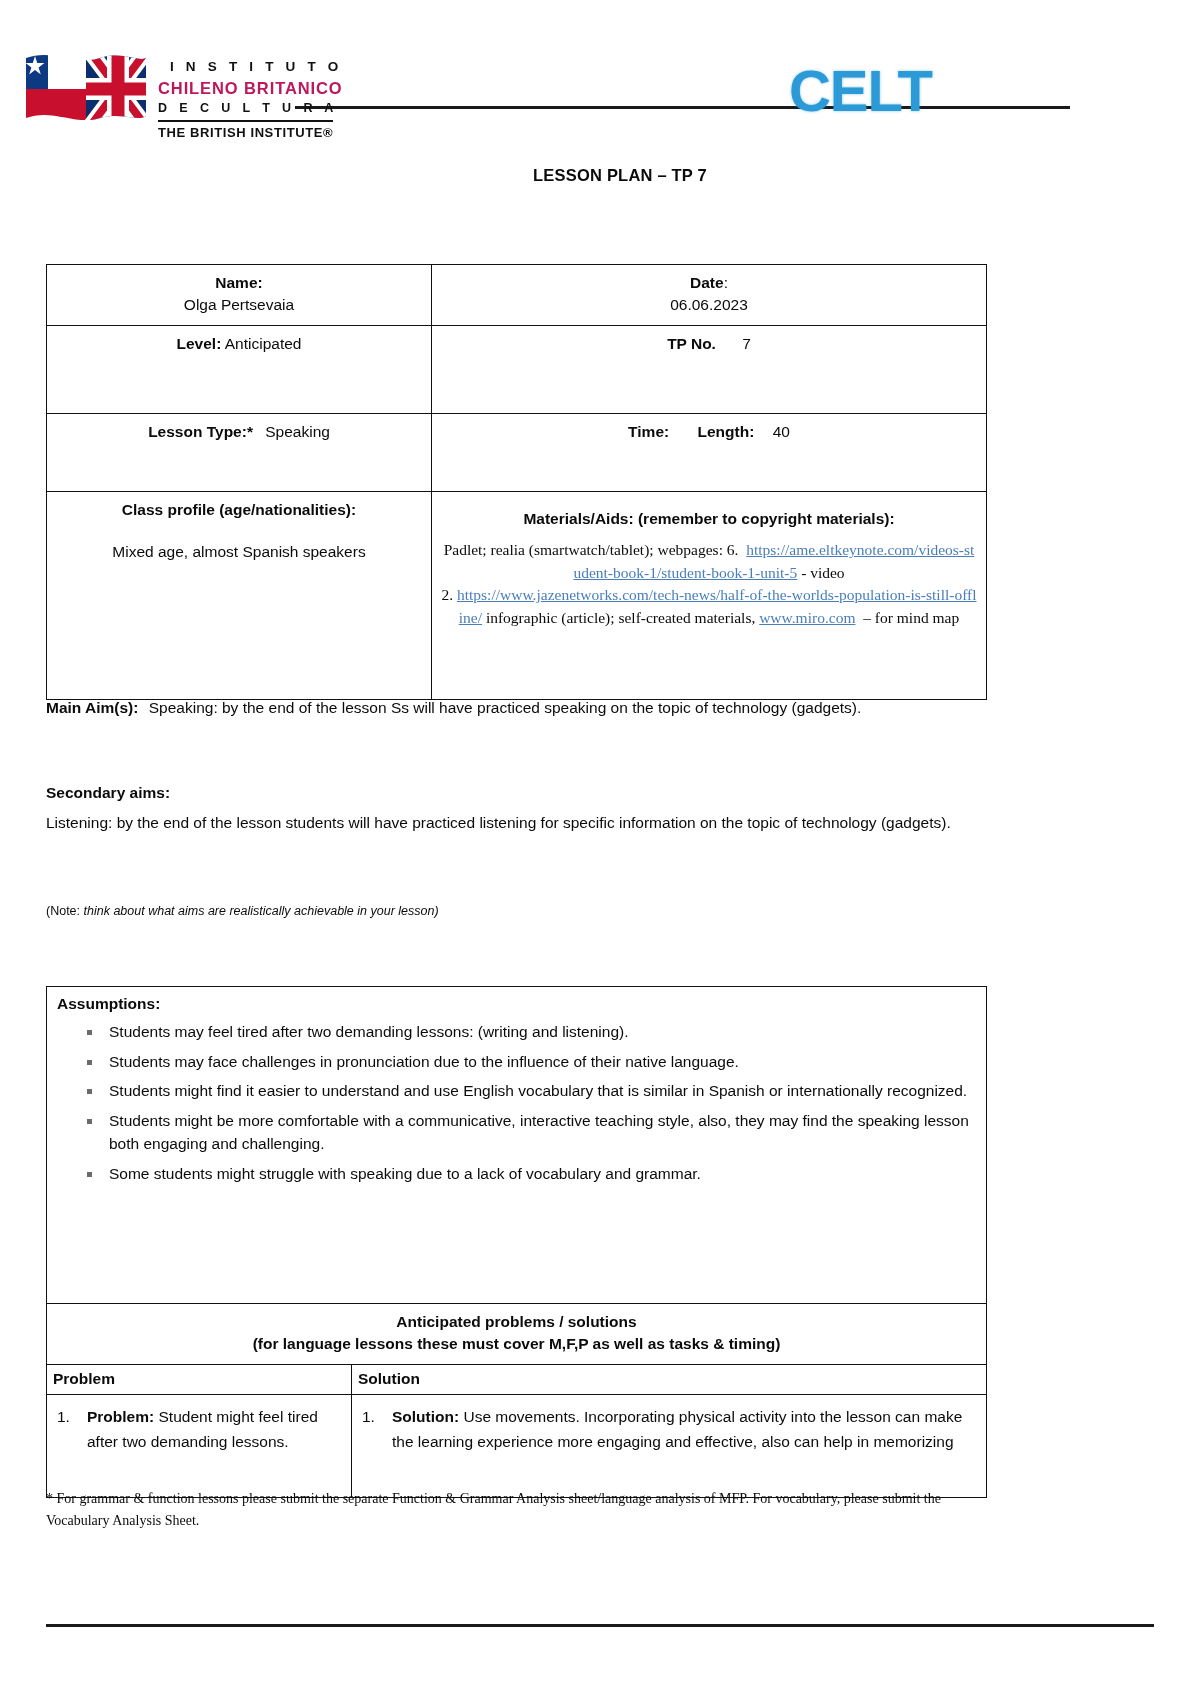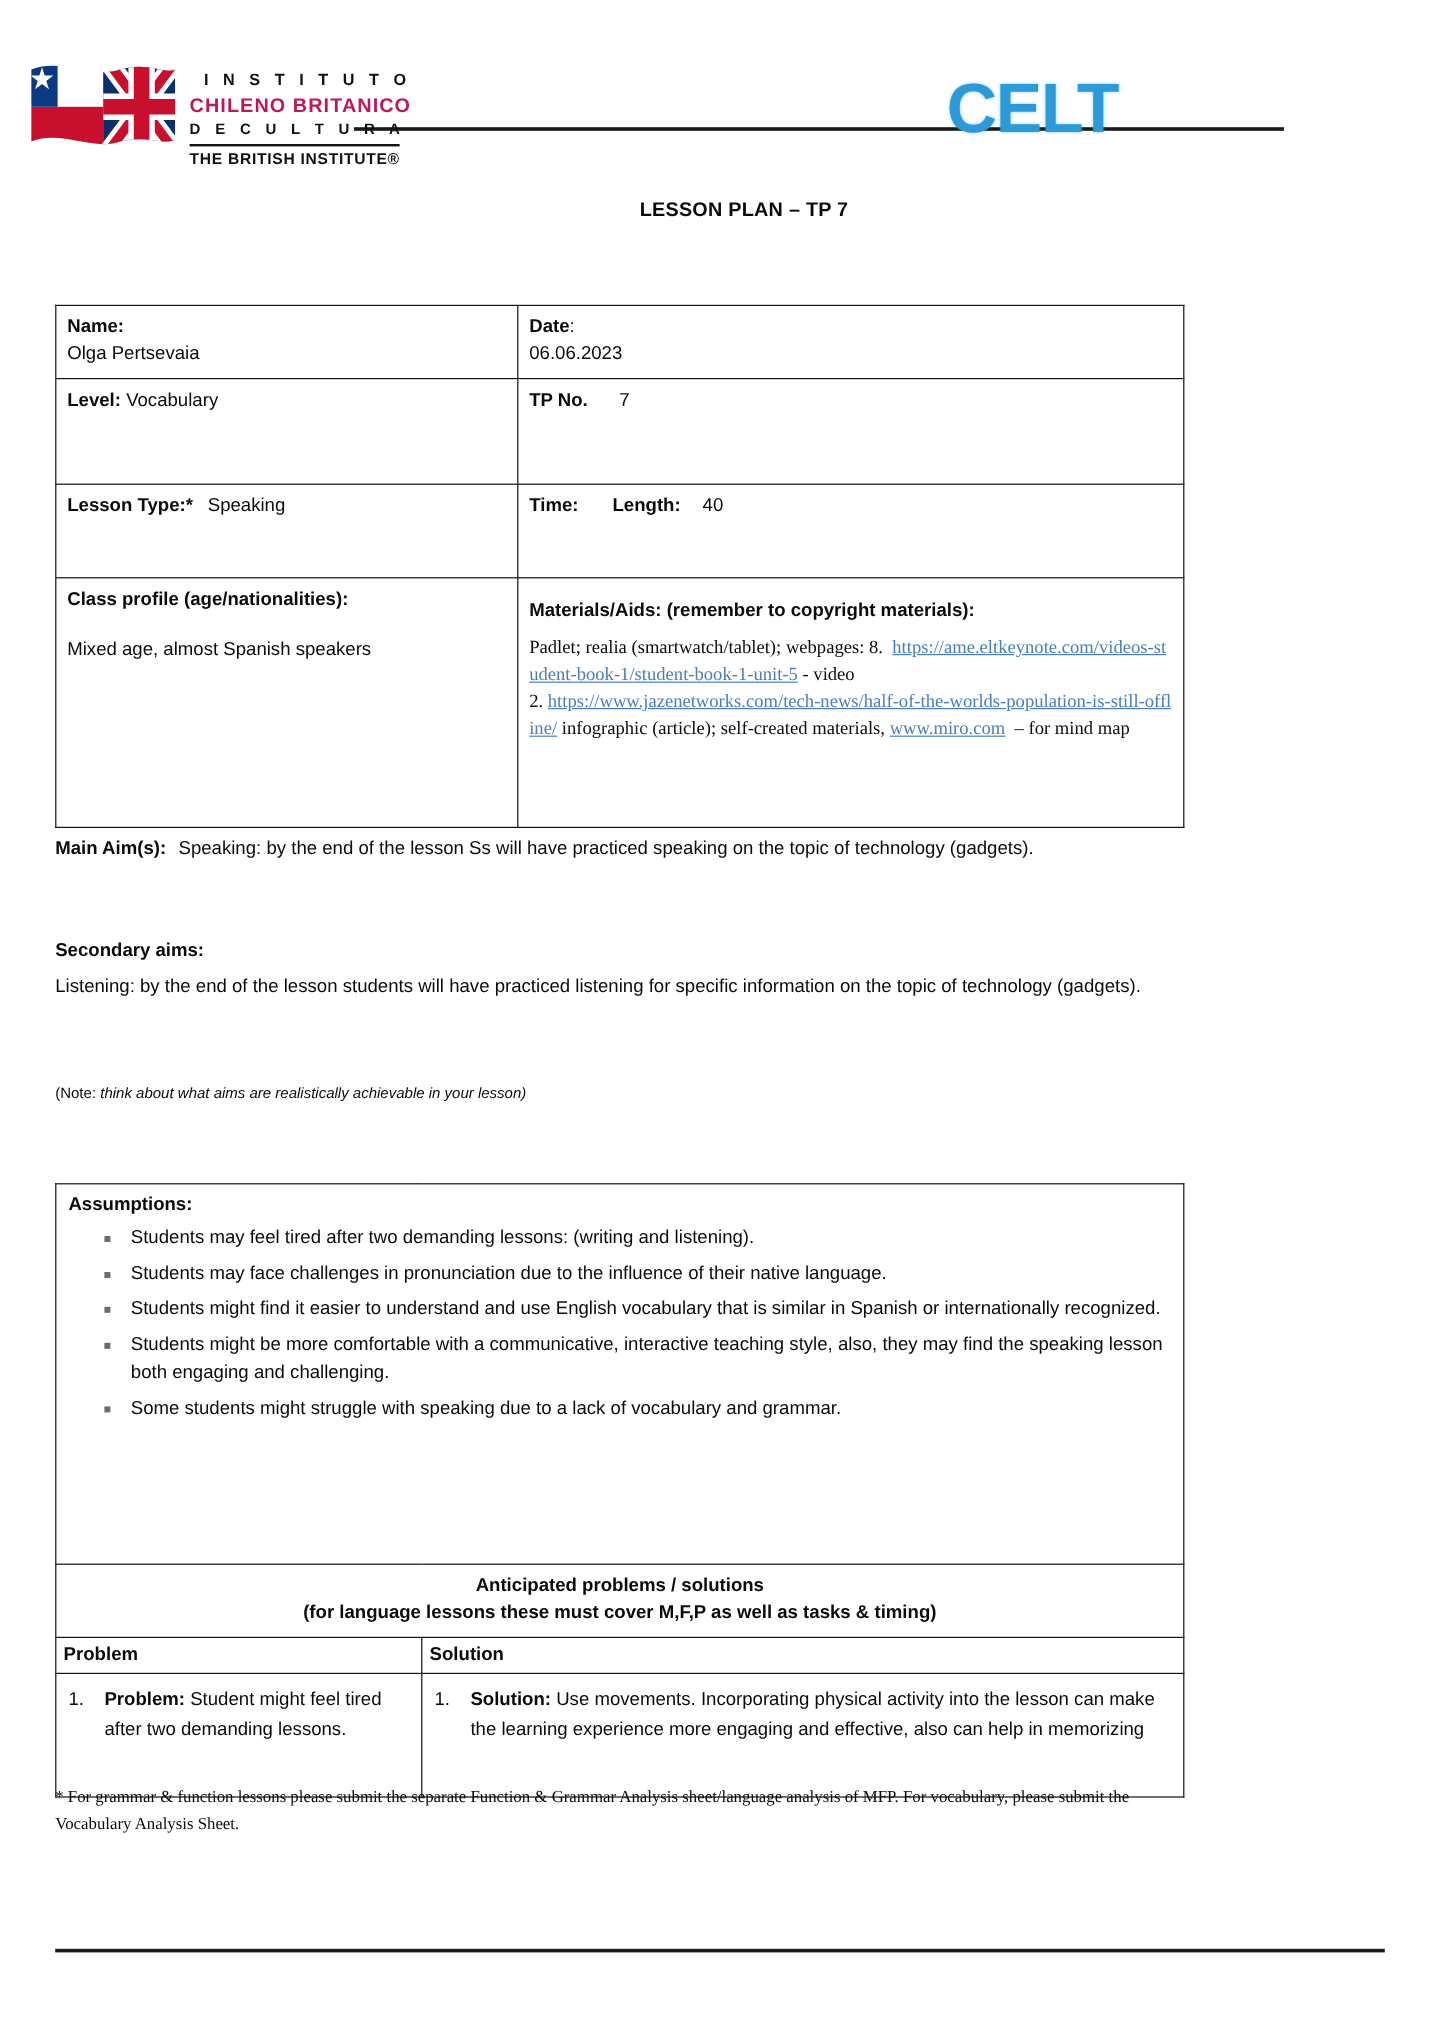--- a/index.html
+++ b/index.html
@@ -107,24 +107,25 @@
     font-weight: bold;
     letter-spacing: 0.2px;
     margin: 18px 0 0 0;
     padding-left: 40px;
   }
 
   
   .info-table {
     position: absolute;
     left: 46px;
-    top: 226px;
+    top: 236px;
     width: 940px;
     border-collapse: collapse;
     table-layout: fixed;
+    text-align: center;
   }
   .info-table td {
     border: 1.6px solid #111;
     vertical-align: top;
     padding: 7px 9px 8px 9px;
     font-size: 15.5px;
     line-height: 1.45;
   }
   .lbl { font-weight: bold; }
   .cell-pad-big { height: 72px; }
@@ -312,21 +313,21 @@
           <div>Olga Pertsevaia</div>
         </td>
         <td>
           <div><span class="lbl">Date</span><span>:</span></div>
           <div>06.06.2023</div>
         </td>
       </tr>
       <tr>
         <td class="cell-pad-big">
           <span class="lbl">Level:</span>
-          <span>Vocabulary</span>
+          <span>Anticipated</span>
         </td>
         <td class="cell-pad-big">
           <span class="lbl">TP No.</span>
           <span style="padding-left:22px">7</span>
         </td>
       </tr>
       <tr>
         <td style="height:62px">
           <span class="lbl">Lesson Type:*</span>
           <span style="padding-left:8px">Speaking</span>
@@ -338,21 +339,21 @@
         </td>
       </tr>
       <tr>
         <td style="height:192px">
           <div class="lbl">Class profile (age/nationalities):</div>
           <div style="margin-top:20px">Mixed age, almost Spanish speakers</div>
         </td>
         <td class="mat-cell">
           <div class="mat-head"><span>Materials/Aids: (remember to copyright materials)</span><span>:</span></div>
           <div>
-            <span>Padlet; realia (smartwatch/tablet); webpages: 8.</span>
+            <span>Padlet; realia (smartwatch/tablet); webpages: 6.</span>
             <span>&nbsp;</span><a class="lnk" href="#">https://ame.eltkeynote.com/videos-student-book-1/student-book-1-unit-5</a>
             <span>- video</span>
             <br>
             <span>2.</span>
             <a class="lnk" href="#">https://www.jazenetworks.com/tech-news/half-of-the-worlds-population-is-still-offline/</a>
             <span>infographic (article); self-created materials,</span>
             <a class="lnk" href="#">www.miro.com</a>
             <span>&nbsp;</span><span>– for mind map</span>
           </div>
         </td>

